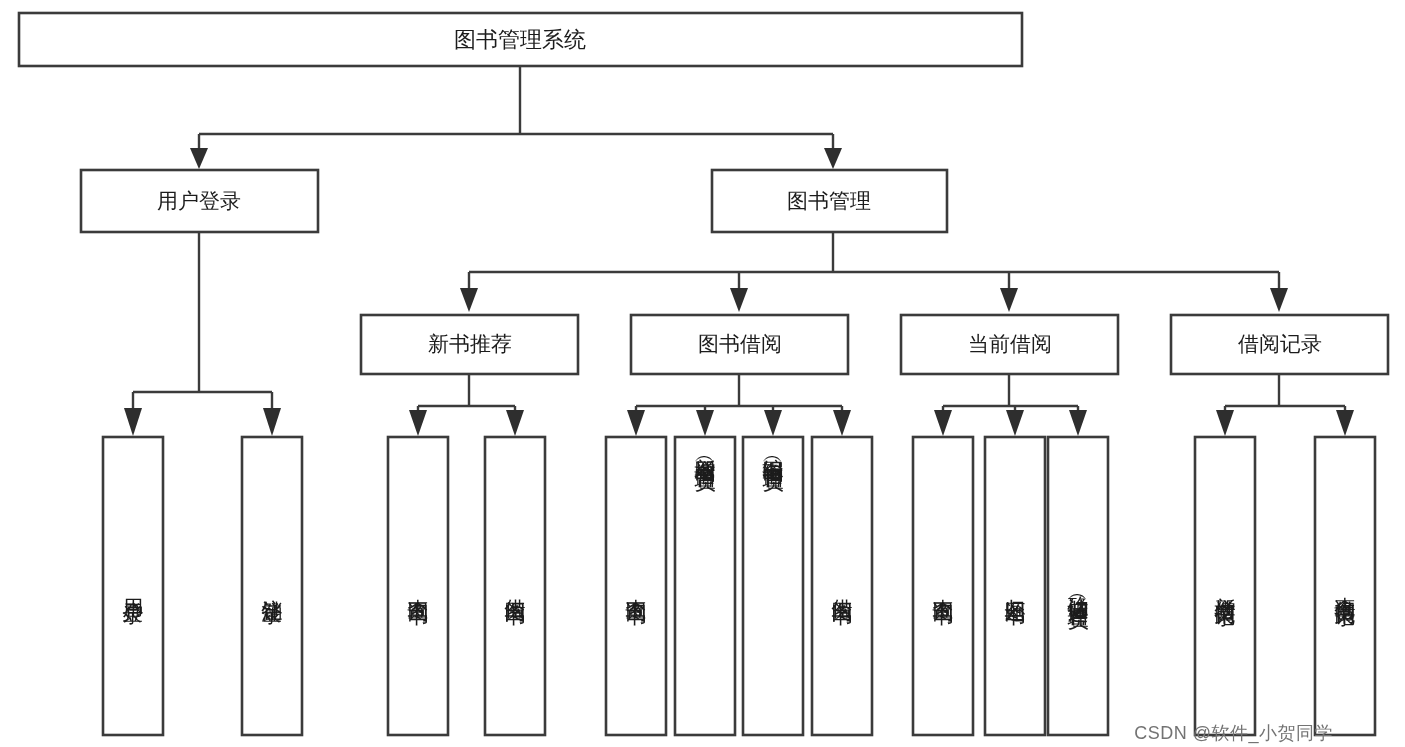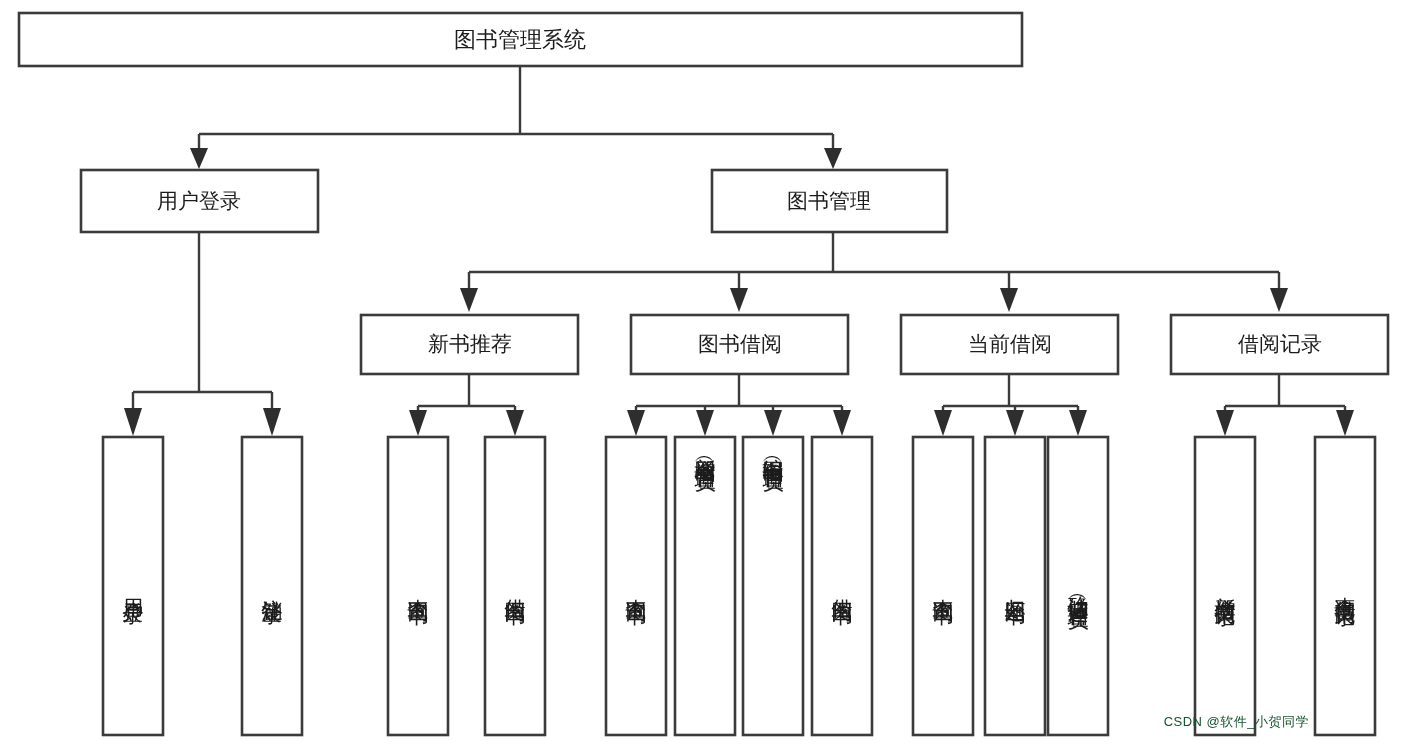--- a/index.html
+++ b/index.html
@@ -11,20 +11,21 @@
     width: 1405px;
     height: 747px;
     overflow: hidden;
     font-family: "Liberation Sans", "DejaVu Sans", sans-serif;
   }
   #diagram-root {
     position: relative;
     width: 1318px;
     height: 747px;
     background: #ffffff;
+    padding-left: 24px;
   }
   svg#flow {
     position: absolute;
     left: 0;
     top: 0;
     width: 1405px;
     height: 747px;
     display: block;
   }
   .node-rect {
@@ -66,24 +67,24 @@
     line-height: 1.05;
     color: #1c1c1c;
     letter-spacing: 2px;
     white-space: nowrap;
     text-align: center;
     pointer-events: none;
   }
   #watermark {
     position: absolute;
     right: 9px;
-    bottom: 16px;
-    font-family: "Liberation Sans", "DejaVu Sans", sans-serif;
-    font-size: 13px;
-    color: #14532d;
+    bottom: 2px;
+    font-family: "Liberation Sans", "DejaVu Sans", sans-serif;
+    font-size: 18px;
+    color: #737373;
     white-space: nowrap;
     letter-spacing: 0.5px;
   }
 </style>
 </head>
 <body>
 
 <div id="diagram-root">
 
   <svg id="flow" viewBox="0 0 1405 747">

